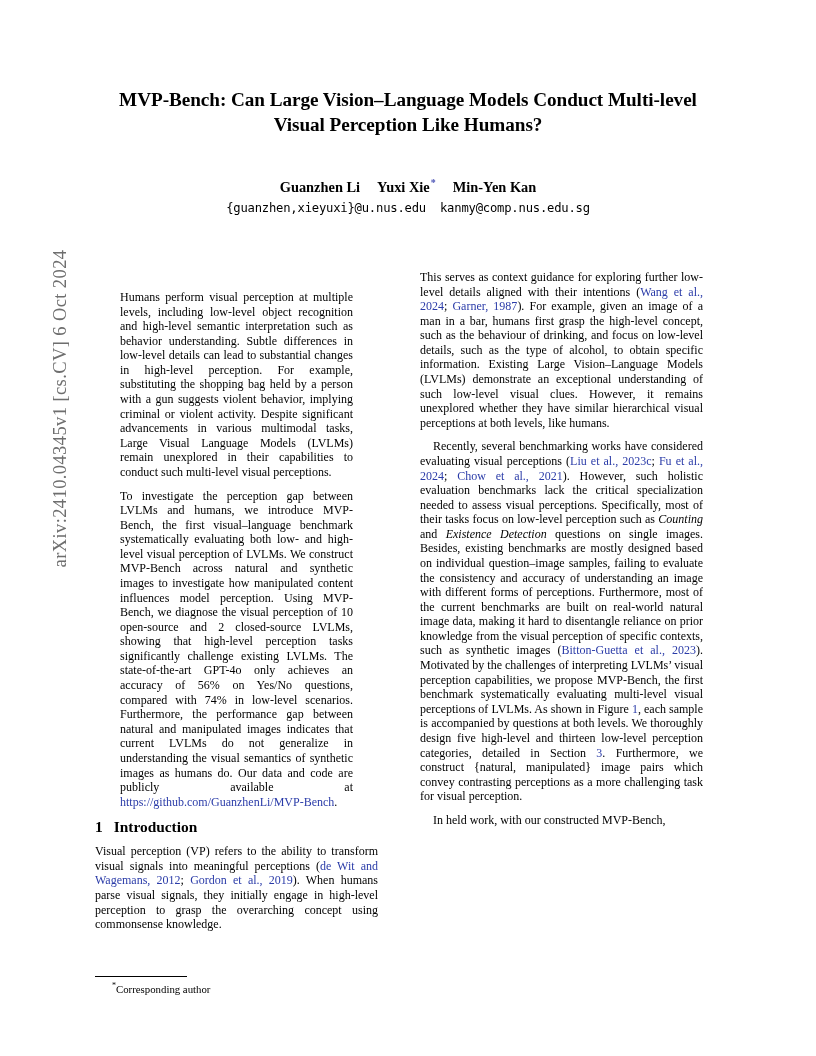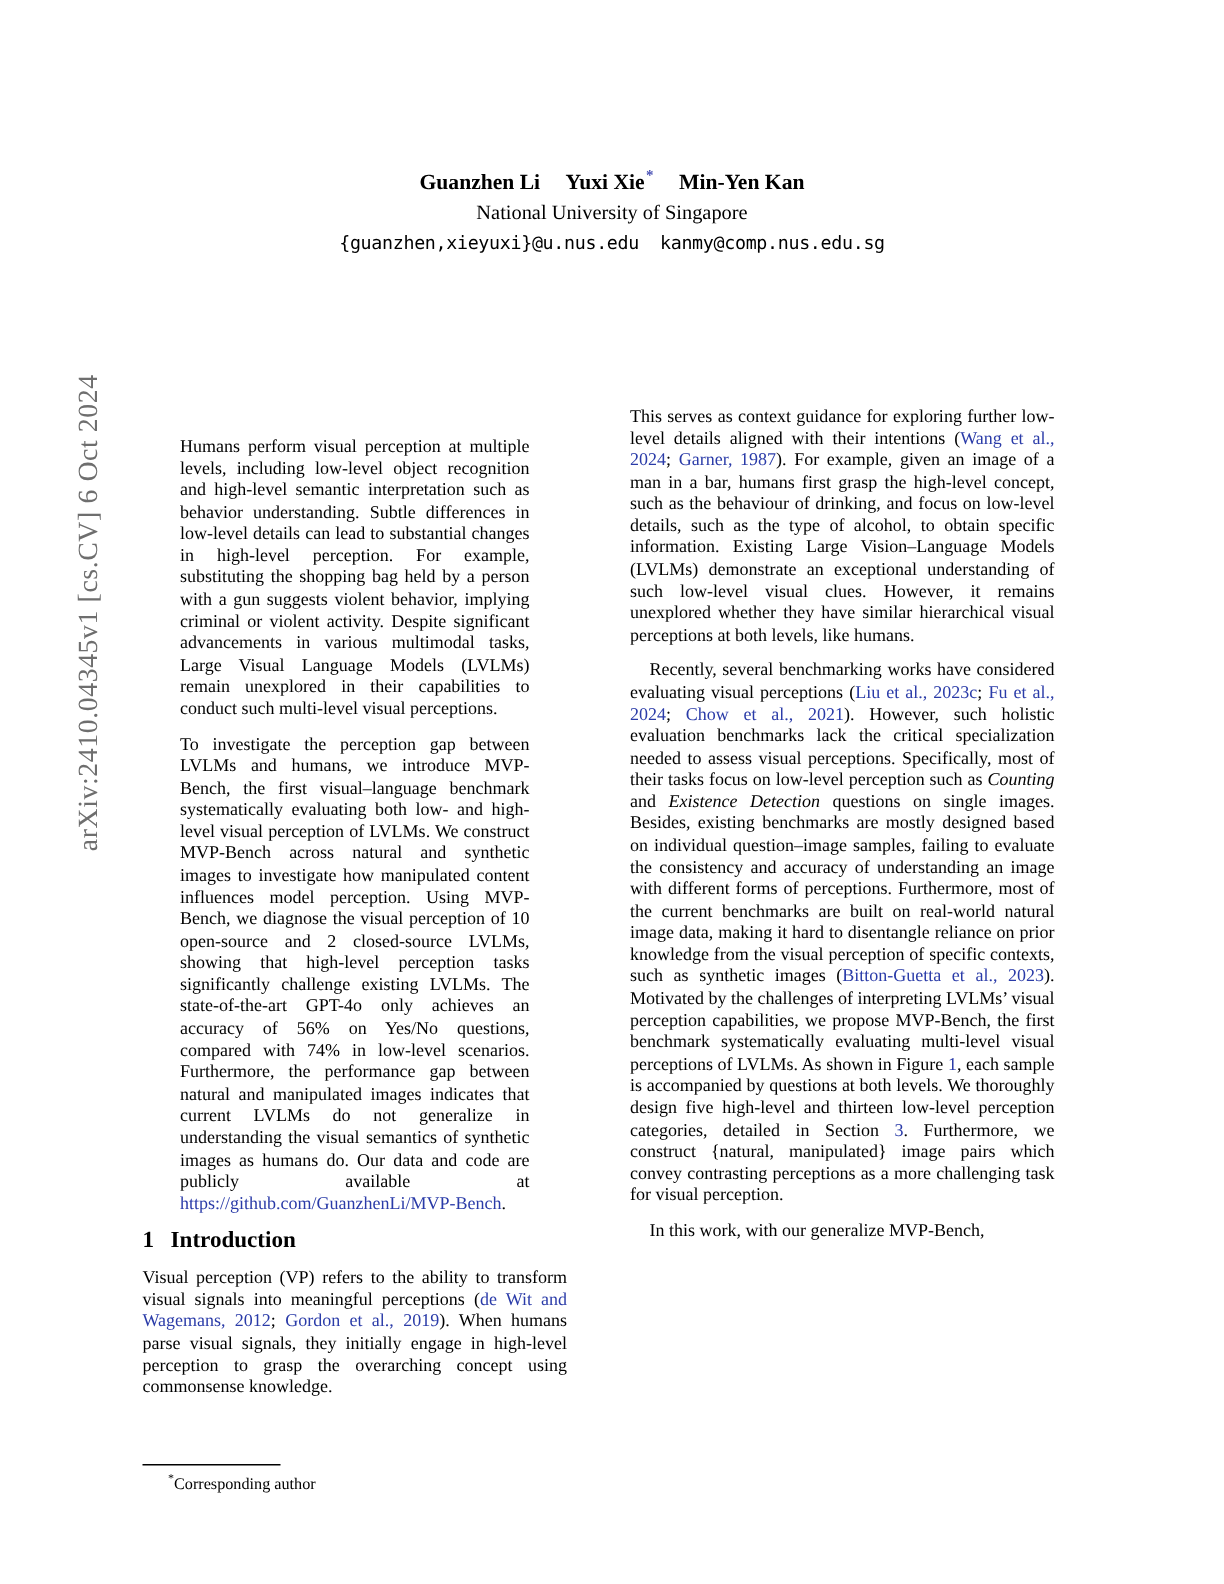--- a/index.html
+++ b/index.html
@@ -51,21 +51,21 @@
   #paper-title {
     font-size: 19.2px;
     font-weight: bold;
     line-height: 1.28;
     text-align: center;
     margin: 0;
     letter-spacing: -0.05px;
   }
 
   #author-block {
-    margin-top: 24px;
+    margin-top: 40px;
     text-align: center;
   }
   #author-line {
     font-size: 14.4px;
     font-weight: bold;
     margin: 0;
   }
   .author-sep { display: inline-block; width: 17px; }
   #corresponding-marker {
     color: #4a52b5;
@@ -157,26 +157,26 @@
   }
 </style>
 </head>
 <body>
 
 <div id="arxiv-stamp">arXiv:2410.04345v1  [cs.CV]  6 Oct 2024</div>
 
 <div id="page">
 
   <div id="header-block">
+    <h1 id="paper-title">MVP-Bench: Can Large Vision–Language Models Conduct Multi-level Visual Perception Like Humans?</h1>
 
     <div id="author-block">
       <p id="author-line">
         <span>Guanzhen Li</span><span class="author-sep"></span><span>Yuxi Xie</span><sup id="corresponding-marker">*</sup><span class="author-sep"></span><span>Min-Yen Kan</span>
       </p>
-      <div id="affiliation-line">National University of Singapore</div>
       <div id="email-line">
         <span>{guanzhen,xieyuxi}@u.nus.edu</span><span class="email-gap"></span><span>kanmy@comp.nus.edu.sg</span>
       </div>
     </div>
   </div>
 
   <div id="columns">
 
     <div class="column" id="left-column">
 
@@ -190,21 +190,21 @@
 
       <p class="body-text"><span>Visual perception (VP) refers to the ability to transform visual signals into meaningful perceptions (</span><span class="cite">de Wit and Wagemans, 2012</span><span>; </span><span class="cite">Gordon et al., 2019</span><span>). When humans parse visual signals, they initially engage in high-level perception to grasp the overarching concept using commonsense knowledge.</span></p>
     </div>
 
     <div class="column" id="right-column">
 
       <p class="body-text"><span>This serves as context guidance for exploring further low-level details aligned with their intentions (</span><span class="cite">Wang et al., 2024</span><span>; </span><span class="cite">Garner, 1987</span><span>). For example, given an image of a man in a bar, humans first grasp the high-level concept, such as the behaviour of drinking, and focus on low-level details, such as the type of alcohol, to obtain specific information. Existing Large Vision–Language Models (LVLMs) demonstrate an exceptional understanding of such low-level visual clues. However, it remains unexplored whether they have similar hierarchical visual perceptions at both levels, like humans.</span></p>
 
       <p class="body-text indented"><span>Recently, several benchmarking works have considered evaluating visual perceptions (</span><span class="cite">Liu et al., 2023c</span><span>; </span><span class="cite">Fu et al., 2024</span><span>; </span><span class="cite">Chow et al., 2021</span><span>). However, such holistic evaluation benchmarks lack the critical specialization needed to assess visual perceptions. Specifically, most of their tasks focus on low-level perception such as </span><span class="em-term">Counting</span><span> and </span><span class="em-term">Existence Detection</span><span> questions on single images. Besides, existing benchmarks are mostly designed based on individual question–image samples, failing to evaluate the consistency and accuracy of understanding an image with different forms of perceptions. Furthermore, most of the current benchmarks are built on real-world natural image data, making it hard to disentangle reliance on prior knowledge from the visual perception of specific contexts, such as synthetic images (</span><span class="cite">Bitton-Guetta et al., 2023</span><span>). Motivated by the challenges of interpreting LVLMs’ visual perception capabilities, we propose MVP-Bench, the first benchmark systematically evaluating multi-level visual perceptions of LVLMs. As shown in Figure </span><span class="ref-link">1</span><span>, each sample is accompanied by questions at both levels. We thoroughly design five high-level and thirteen low-level perception categories, detailed in Section </span><span class="ref-link">3</span><span>. Furthermore, we construct {natural, manipulated} image pairs which convey contrasting perceptions as a more challenging task for visual perception.</span></p>
 
-      <p class="body-text indented tight">In this work, with our generalize MVP-Bench,</p>
+      <p class="body-text indented tight">In held work, with our constructed MVP-Bench,</p>
     </div>
   </div>
 
   <div id="footnote-area">
     <div id="footnote-rule"></div>
     <p id="footnote-text"><span class="fn-marker">*</span><span>Corresponding author</span></p>
   </div>
 
 </div>
 

